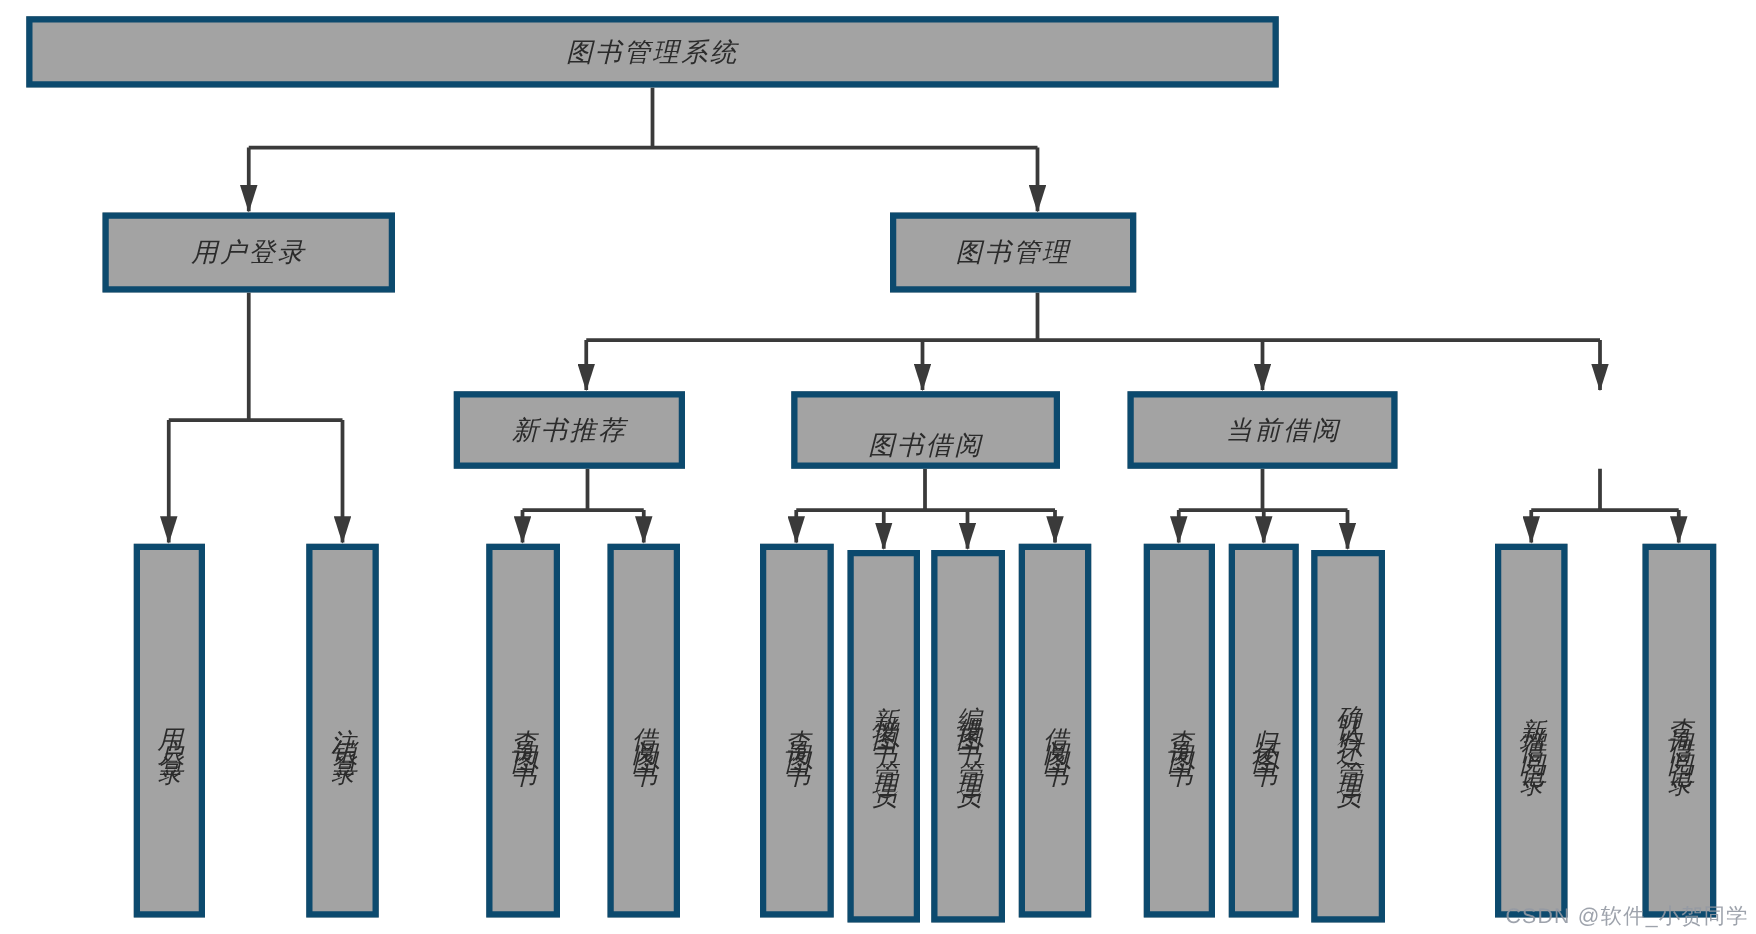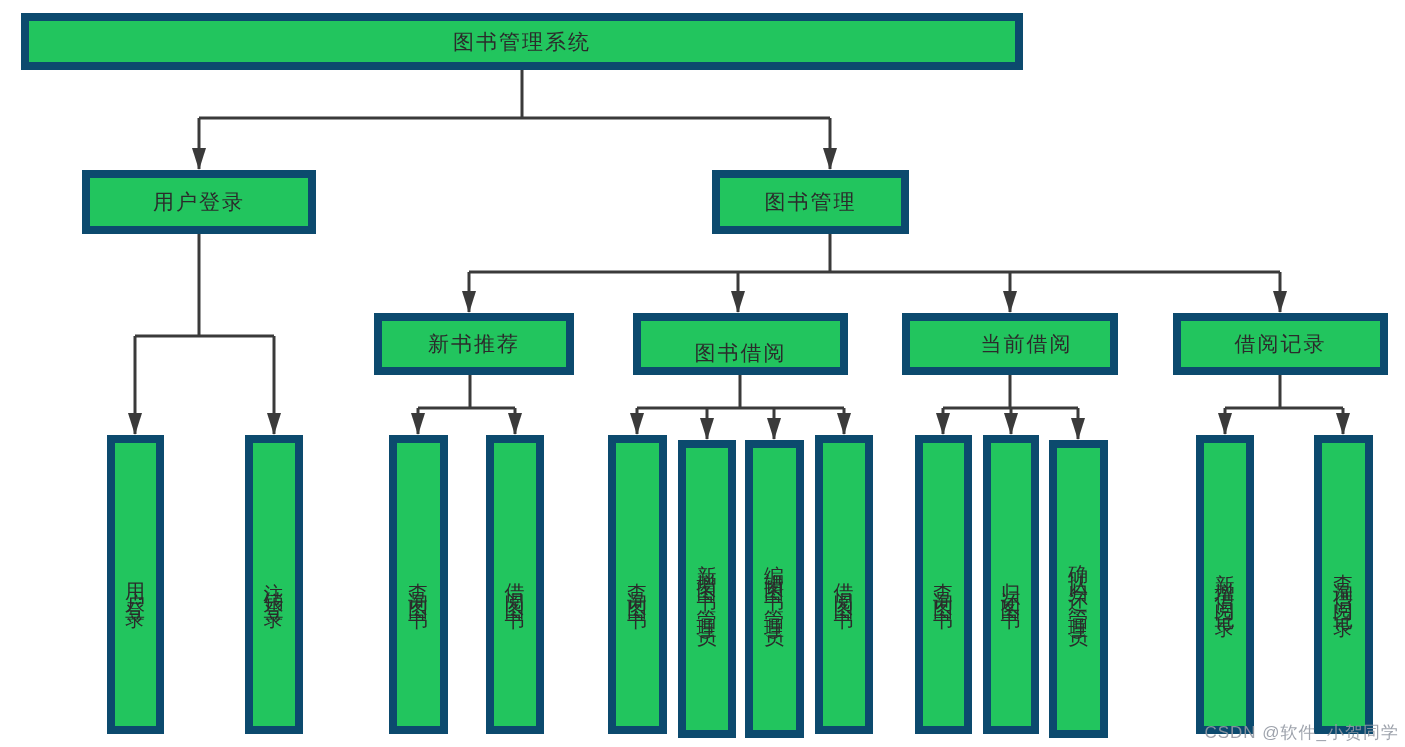--- a/index.html
+++ b/index.html
@@ -18,46 +18,47 @@
   #connectors {
     position: absolute;
     left: 0; top: 0;
     width: 1405px;
     height: 747px;
     pointer-events: none;
   }
   .box {
     position: absolute;
     box-sizing: border-box;
-    border: 8px solid #0c4a6e;
-    background: #22c55e;
+    border: 5px solid #0c4a6e;
+    background: #a3a3a3;
     display: flex;
     align-items: center;
     justify-content: center;
     color: #2b2b2b;
     z-index: 2;
+    font-style: italic;
   }
   .hlabel {
     font-size: 21px;
     letter-spacing: 2px;
     white-space: nowrap;
   }
   .vlabel {
     writing-mode: vertical-rl;
     text-orientation: mixed;
     font-size: 20px;
     letter-spacing: 9px;
     line-height: 1;
     white-space: nowrap;
   }
   
   .n-root   { left: 21px;   top: 13px;  width: 1002px; height: 57px; }
   .n-login  { left: 82px;   top: 170px; width: 234px;  height: 64px; }
   .n-mgmt   { left: 712px;  top: 170px; width: 197px;  height: 64px; }
-  .n-g1 { left: 374px;  top: 313px; width: 200px; height: 62px; }
+  .n-g1 { left: 363px;  top: 313px; width: 185px; height: 62px; }
   .n-g2 { left: 633px;  top: 313px; width: 215px; height: 62px; align-items: flex-end; }
   .n-g3 { left: 902px;  top: 313px; width: 216px; height: 62px; padding-left: 33px; }
   .n-g4 { left: 1173px; top: 313px; width: 215px; height: 62px; }
   .leaf { top: 435px; height: 299px; }
   .leaf-lo { top: 440px; height: 298px; }
   .n-l1  { left: 107px;  width: 57px; }
   .n-l2  { left: 245px;  width: 58px; }
   .n-g1a { left: 389px;  width: 59px; }
   .n-g1b { left: 486px;  width: 58px; }
   .n-g2a { left: 608px;  width: 59px; }
@@ -138,23 +139,20 @@
 
   <div class="box n-g1">
     <span class="hlabel">新书推荐</span>
   </div>
   <div class="box n-g2">
     <span class="hlabel">图书借阅</span>
   </div>
   <div class="box n-g3">
     <span class="hlabel">当前借阅</span>
   </div>
-  <div class="box n-g4">
-    <span class="hlabel">借阅记录</span>
-  </div>
 
   <div class="box leaf n-l1">
     <span class="vlabel">用户登录</span>
   </div>
   <div class="box leaf n-l2">
     <span class="vlabel">注销登录</span>
   </div>
 
   <div class="box leaf n-g1a">
     <span class="vlabel">查询图书</span>

